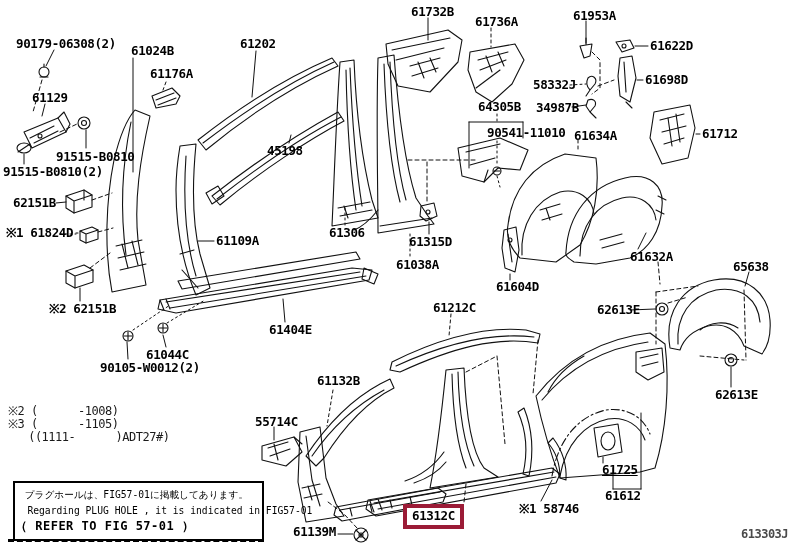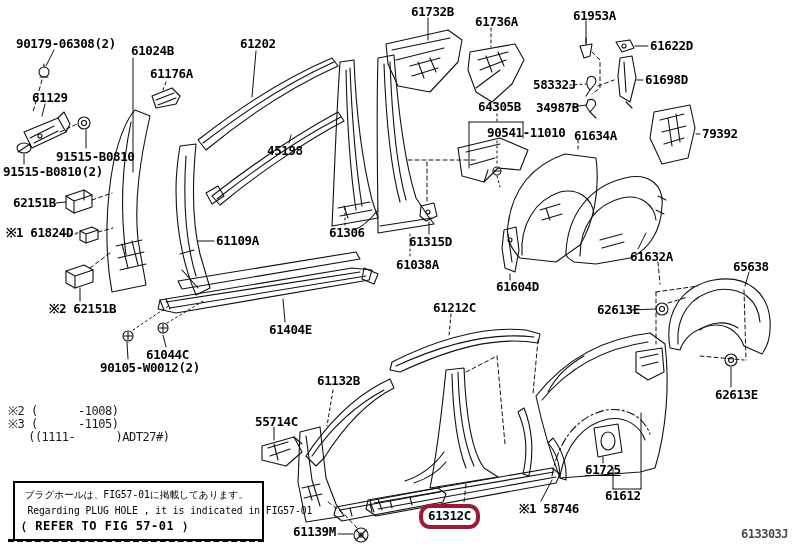--- a/index.html
+++ b/index.html
@@ -335,36 +335,36 @@
       <div class="plabel" style="left: 411px; top: 6px;">61732B</div>
       <div class="plabel" style="left: 475px; top: 16px;">61736A</div>
       <div class="plabel" style="left: 573px; top: 10px;">61953A</div>
       <div class="plabel" style="left: 650px; top: 40px;">61622D</div>
       <div class="plabel" style="left: 533px; top: 79px;">58332J</div>
       <div class="plabel" style="left: 645px; top: 74px;">61698D</div>
       <div class="plabel" style="left: 536px; top: 102px;">34987B</div>
       <div class="plabel" style="left: 478px; top: 101px;">64305B</div>
       <div class="plabel" style="left: 487px; top: 127px;">90541-11010</div>
       <div class="plabel" style="left: 562px; top: 130px; margin-left: 12px;">61634A</div>
-      <div class="plabel" style="left: 702px; top: 128px;">79392</div>
+      <div class="plabel" style="left: 702px; top: 128px;">61712</div>
       <div class="plabel" style="left: 630px; top: 251px;">61632A</div>
       <div class="plabel" style="left: 496px; top: 281px;">61604D</div>
       <div class="plabel" style="left: 733px; top: 261px;">65638</div>
       <div class="plabel" style="left: 597px; top: 304px;">62613E</div>
       <div class="plabel" style="left: 715px; top: 389px;">62613E</div>
       <div class="plabel" style="left: 433px; top: 302px;">61212C</div>
       <div class="plabel" style="left: 317px; top: 375px;">61132B</div>
       <div class="plabel" style="left: 269px; top: 324px;">61404E</div>
       <div class="plabel" style="left: 146px; top: 349px;">61044C</div>
       <div class="plabel" style="left: 100px; top: 362px;">90105-W0012(2)</div>
       <div class="plabel" style="left: 255px; top: 416px;">55714C</div>
-      <div class="plabel" style="left: 585px; top: 464px; text-decoration: underline;">61725</div>
+      <div class="plabel" style="left: 602px; top: 464px; text-decoration: underline;">61725</div>
       <div class="plabel" style="left: 605px; top: 490px;">61612</div>
       <div class="plabel" style="left: 519px; top: 503px;">※1 58746</div>
-      <div class="plabel hl" style="left: 419px; top: 504px; border-color: rgb(155, 27, 54); border-radius: 11px;">61312C</div>
+      <div class="plabel hl" style="left: 403px; top: 504px; border-color: rgb(155, 27, 54);">61312C</div>
       <div class="plabel" style="left: 293px; top: 526px;">61139M</div>
     </div>
 
   <div class="note-line" style="left:8px;top:405px">※2 (      -1008)</div>
   <div class="note-line" style="left:8px;top:418px">※3 (      -1105)</div>
   <div class="note-line" style="left:8px;top:431px">   ((1111-      )ADT27#)</div>
 
   <div id="plug-box">
     <div class="jp">プラグホールは、FIG57-01に掲載してあります。</div>
     <div class="en">Regarding PLUG HOLE , it is indicated in FIG57-01</div>

